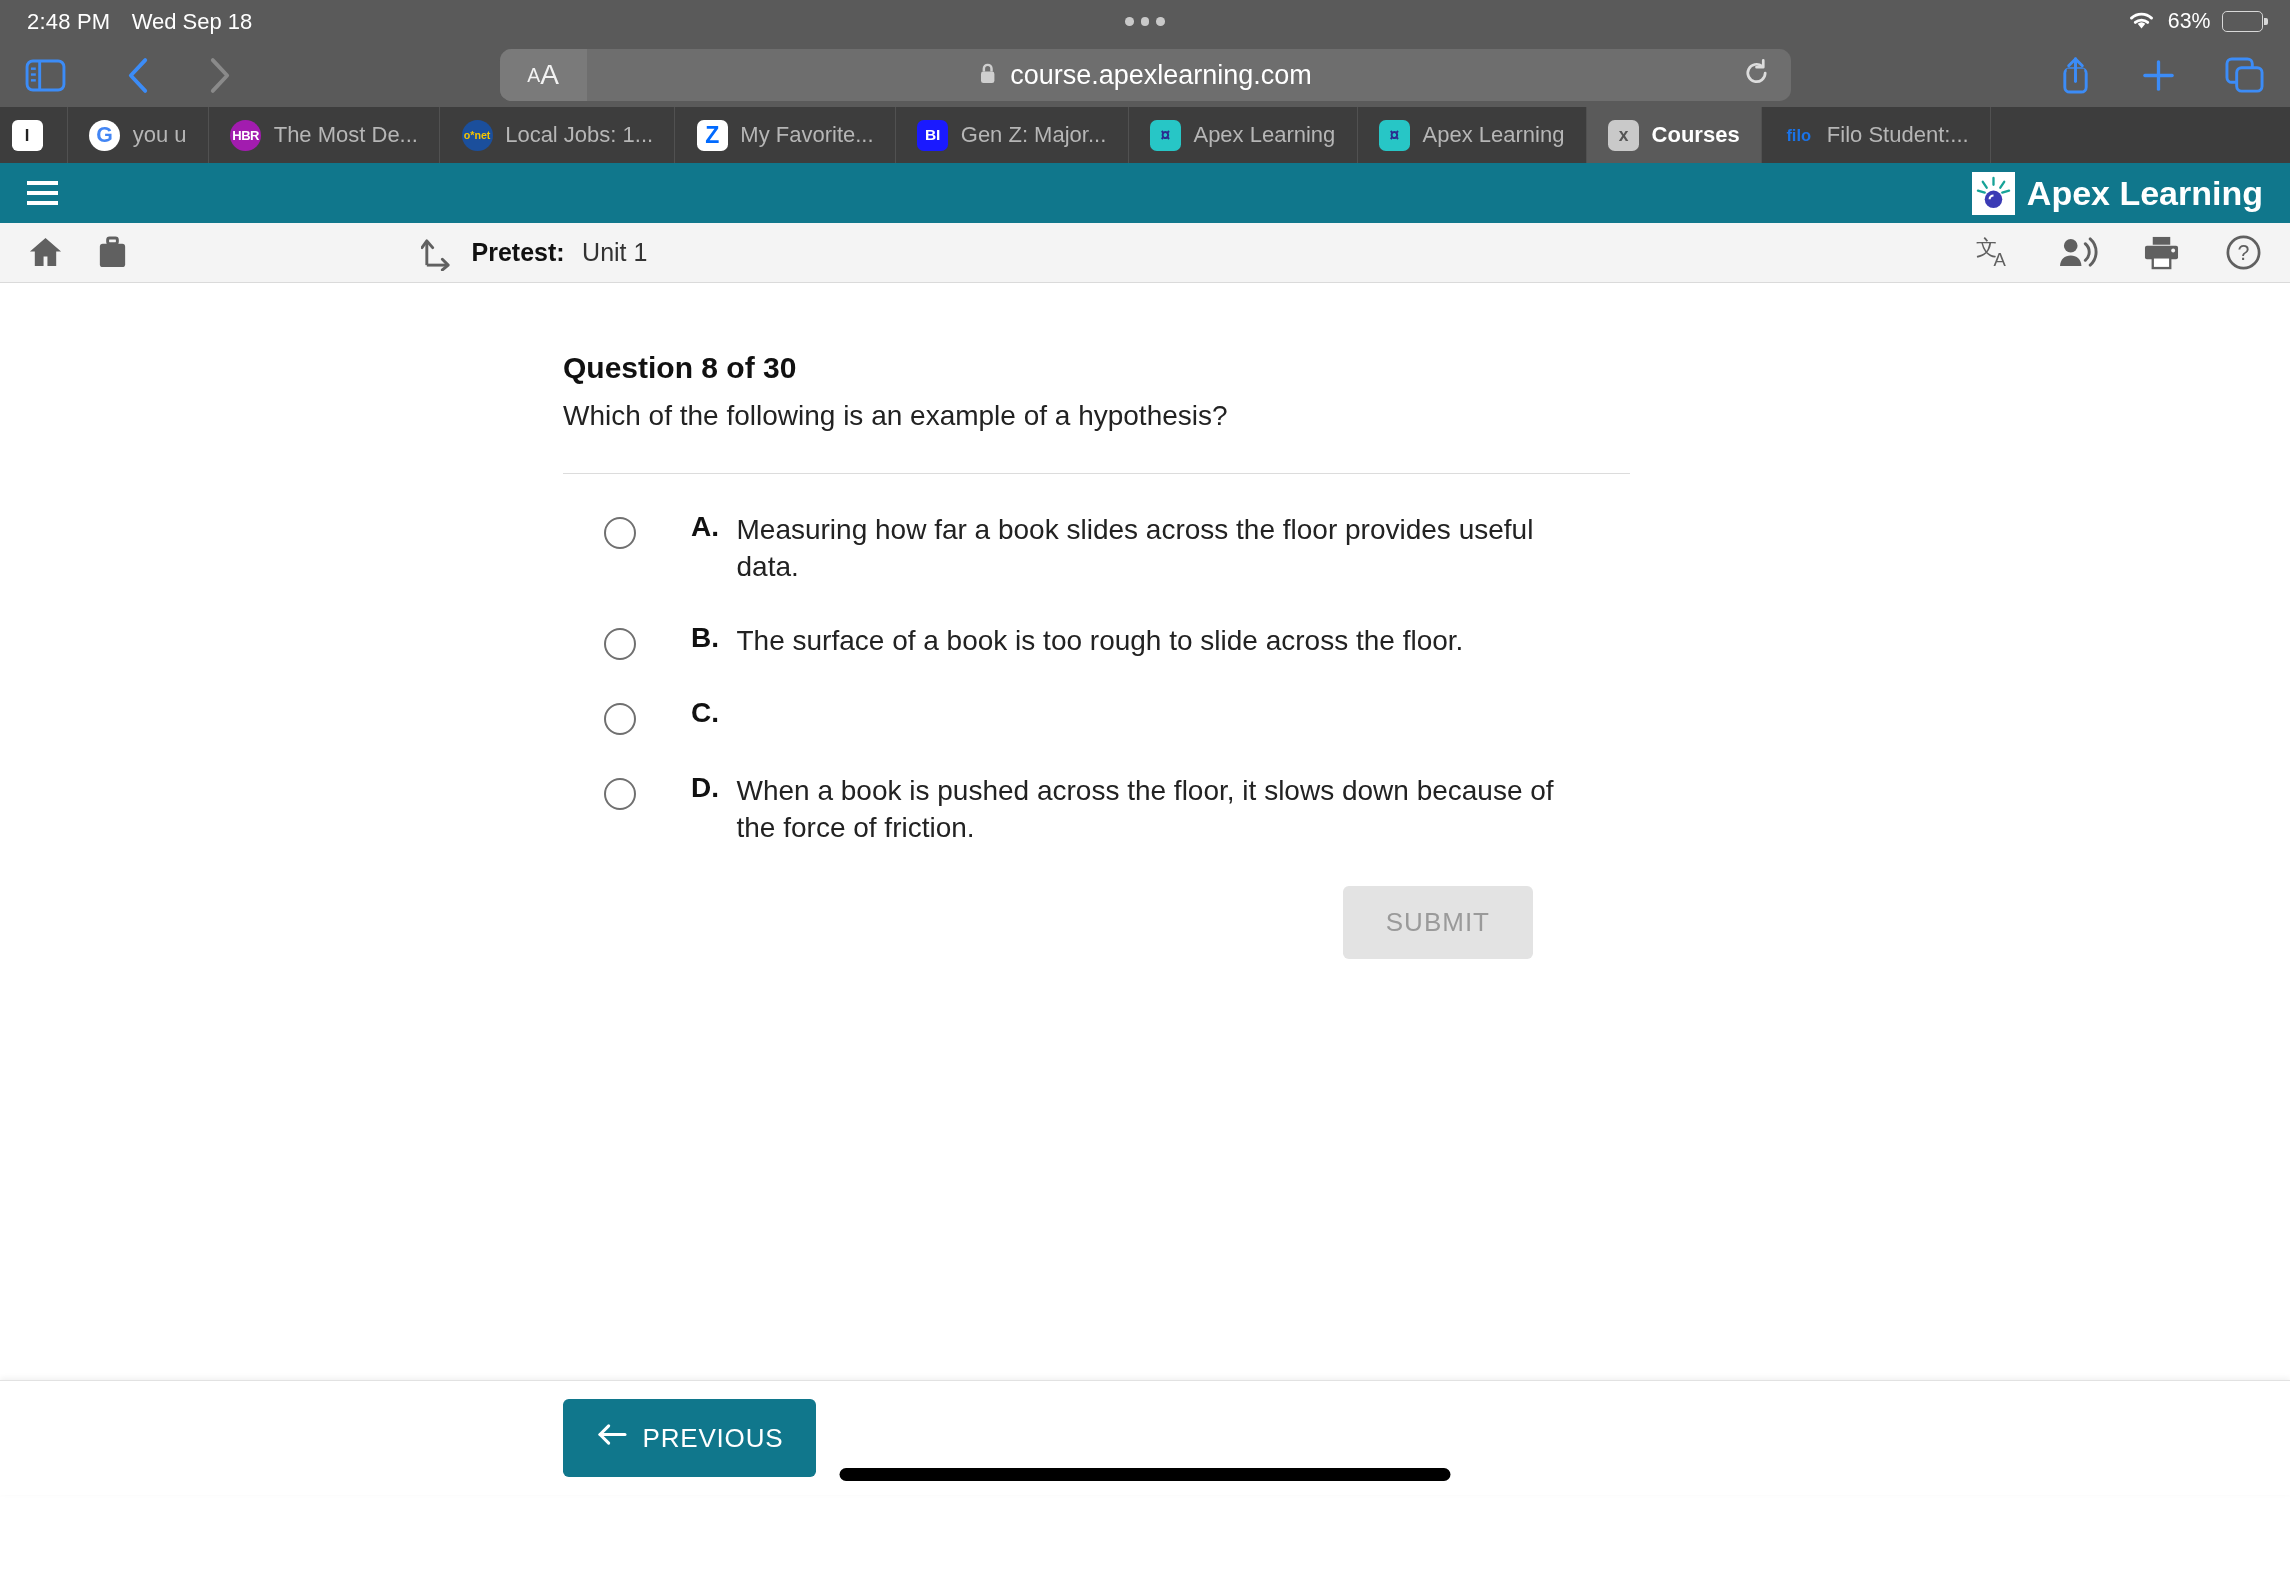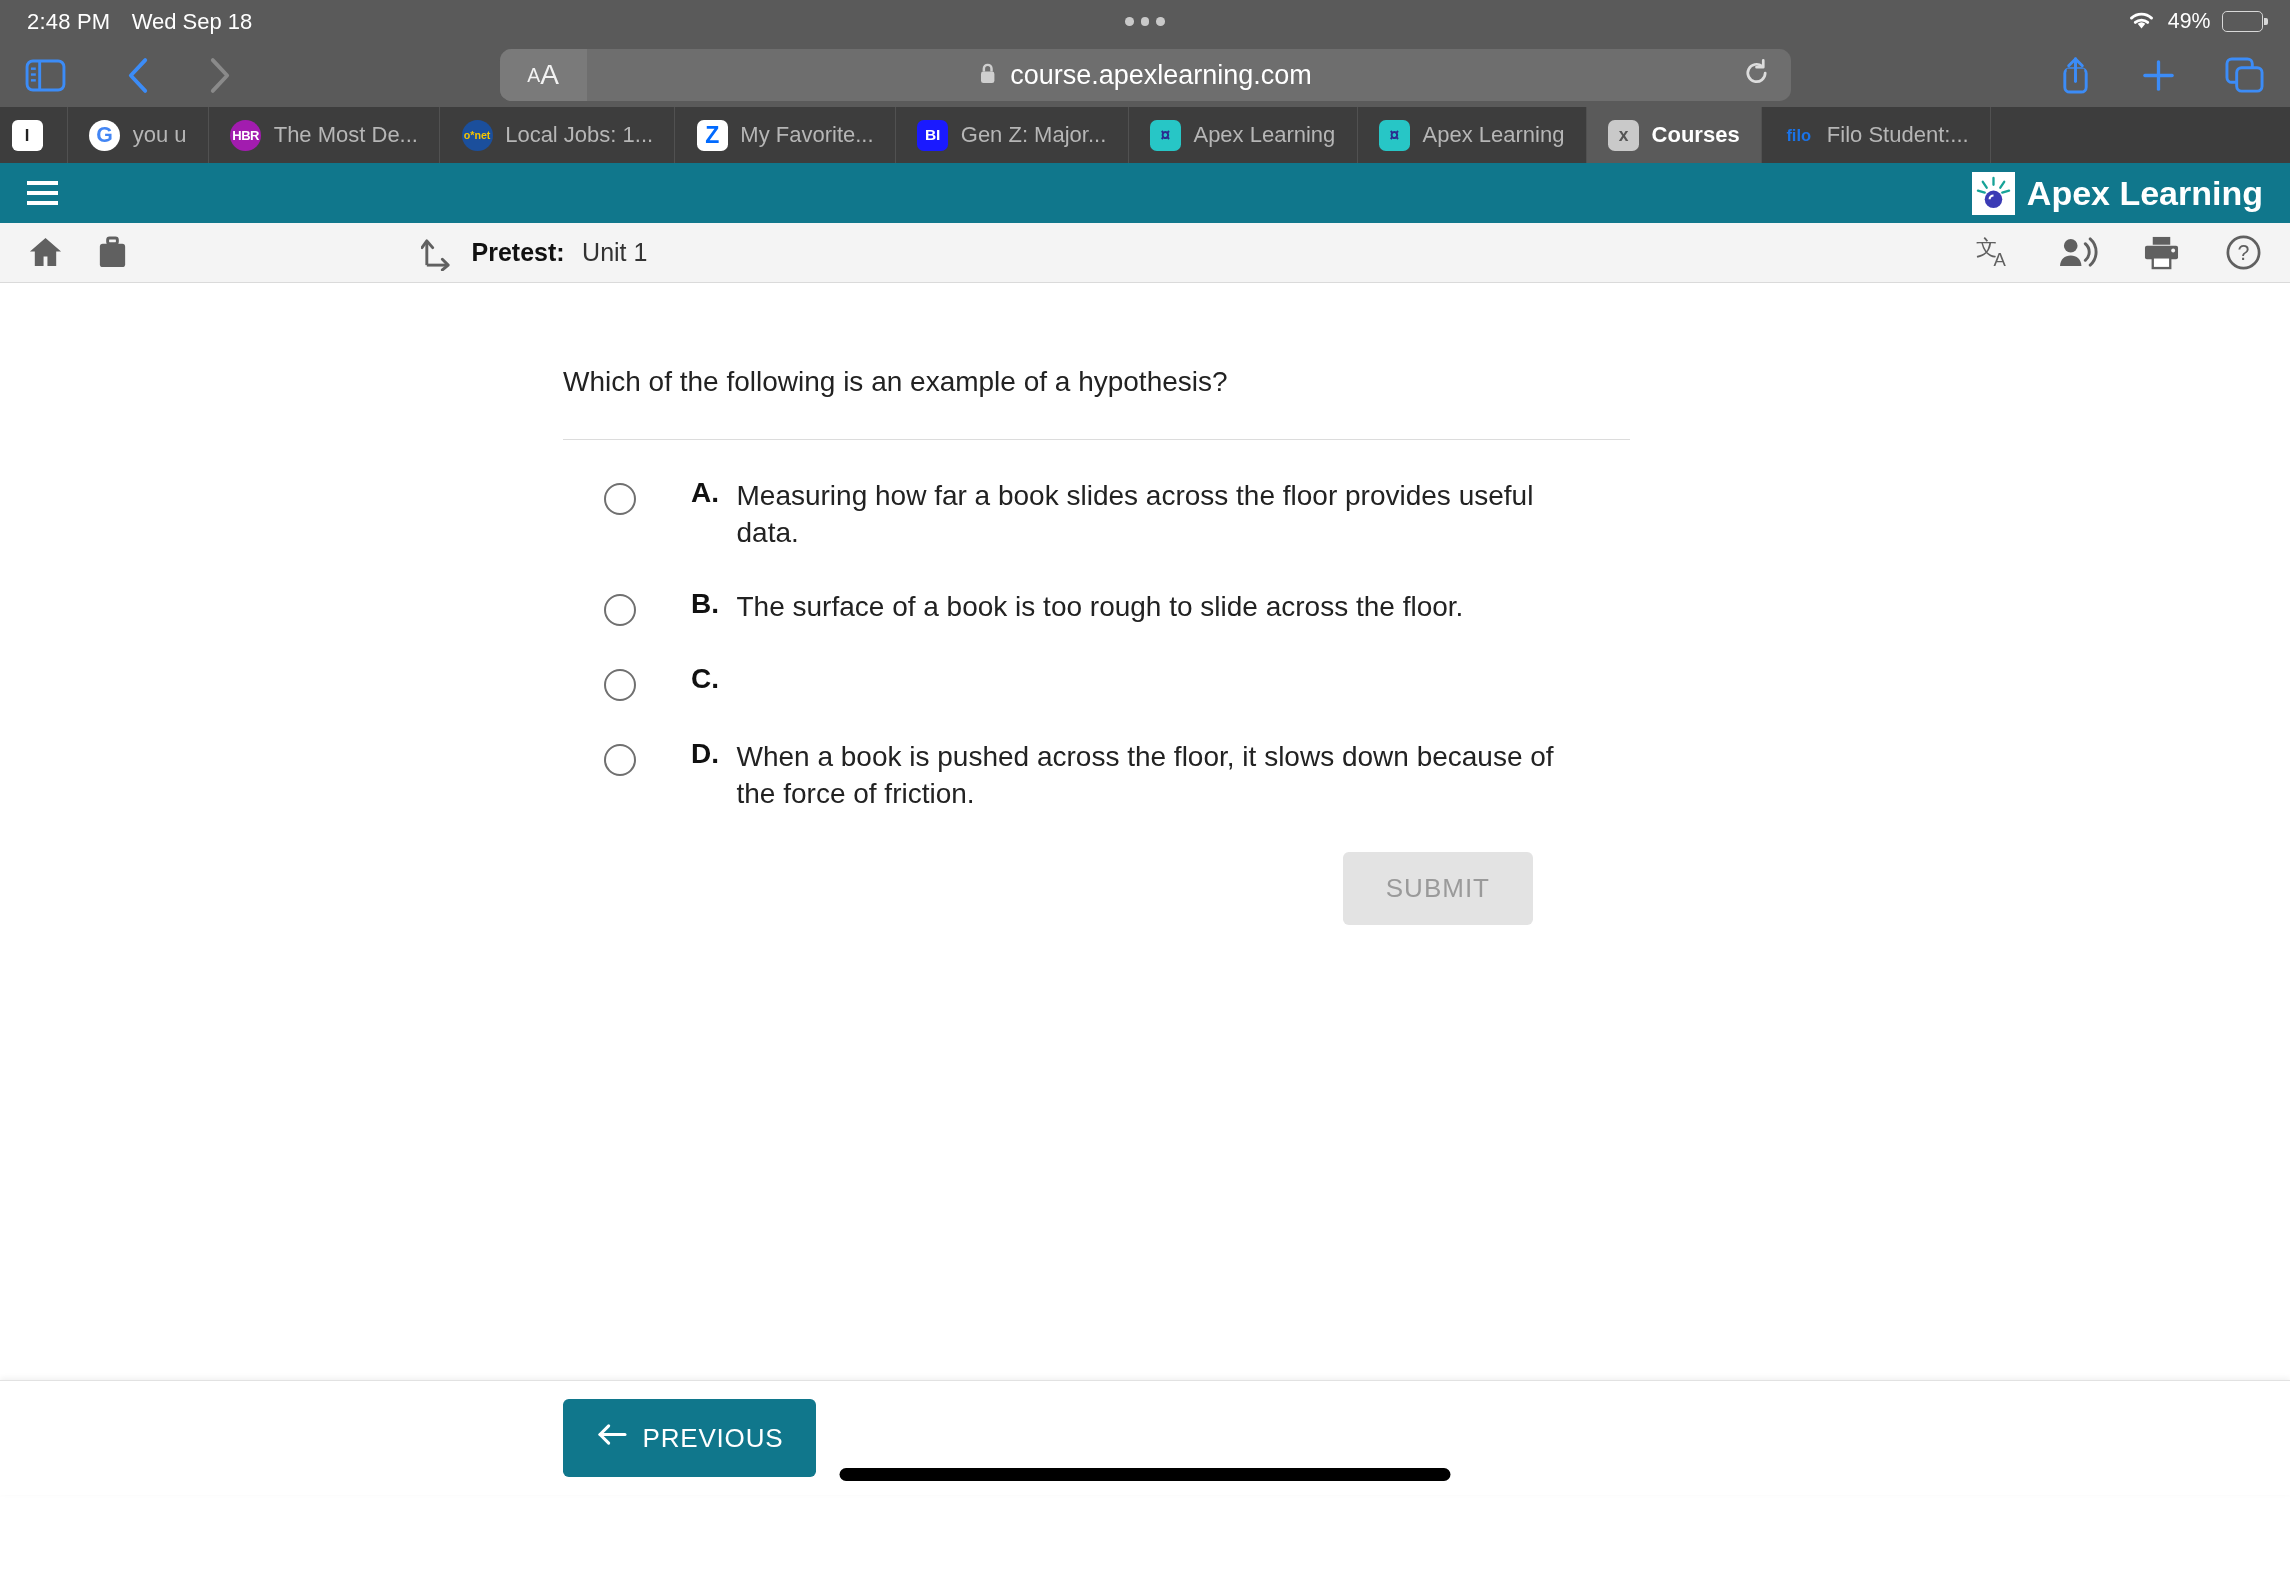--- a/index.html
+++ b/index.html
@@ -219,21 +219,21 @@
       <i></i>
   </div>
   <div class="right">
     <span>
       <svg width="29" height="22" viewBox="0 0 30 23">
         <path d="M15 20.5l-4-5a6.4 6.4 0 018 0z" fill="#fff"></path>
         <path d="M4.5 9.5a15.5 15.5 0 0121 0" stroke="#fff" stroke-width="3" fill="none" stroke-linecap="round"></path>
         <path d="M8.5 14a10 10 0 0113 0" stroke="#fff" stroke-width="3" fill="none" stroke-linecap="round"></path>
       </svg>
     </span>
-    <span class="batt-pct">49%</span>
+    <span class="batt-pct">63%</span>
     <span class="batt-shell"><span class="batt-fill"></span></span>
   </div>
 </div>
 
 <div class="safari-toolbar">
   <div class="tb-left">
     <span class="icon-btn">
       <svg width="41" height="33" viewBox="0 0 42 34">
         <rect x="2" y="2" width="38" height="30" rx="6" stroke="#3c8cf7" stroke-width="3" fill="none"></rect>
         <line x1="15" y1="3" x2="15" y2="31" stroke="#3c8cf7" stroke-width="3"></line>
@@ -423,20 +423,21 @@
       <svg width="39" height="39" viewBox="0 0 40 40">
         <circle cx="20" cy="20" r="16" stroke="#606060" stroke-width="2.8" fill="none"></circle>
         <text x="20" y="28" text-anchor="middle" font-family="&quot;Liberation Sans&quot;, sans-serif" font-size="22" fill="#606060">?</text>
       </svg>
     </span>
   </div>
 </div>
 
 <div class="content">
   <div class="q-wrap">
+    <div class="q-heading">Question 8 of 30</div>
     <div class="q-text">Which of the following is an example of a hypothesis?</div>
     <div class="q-divider"></div>
     <div class="choices" id="choices">
         <div class="choice">
           <span class="radio"></span>
           <span class="choice-letter">A.</span>
           <span class="choice-text">Measuring how far a book slides across the floor provides useful data.</span>
         </div>
         <div class="choice">
           <span class="radio"></span>

